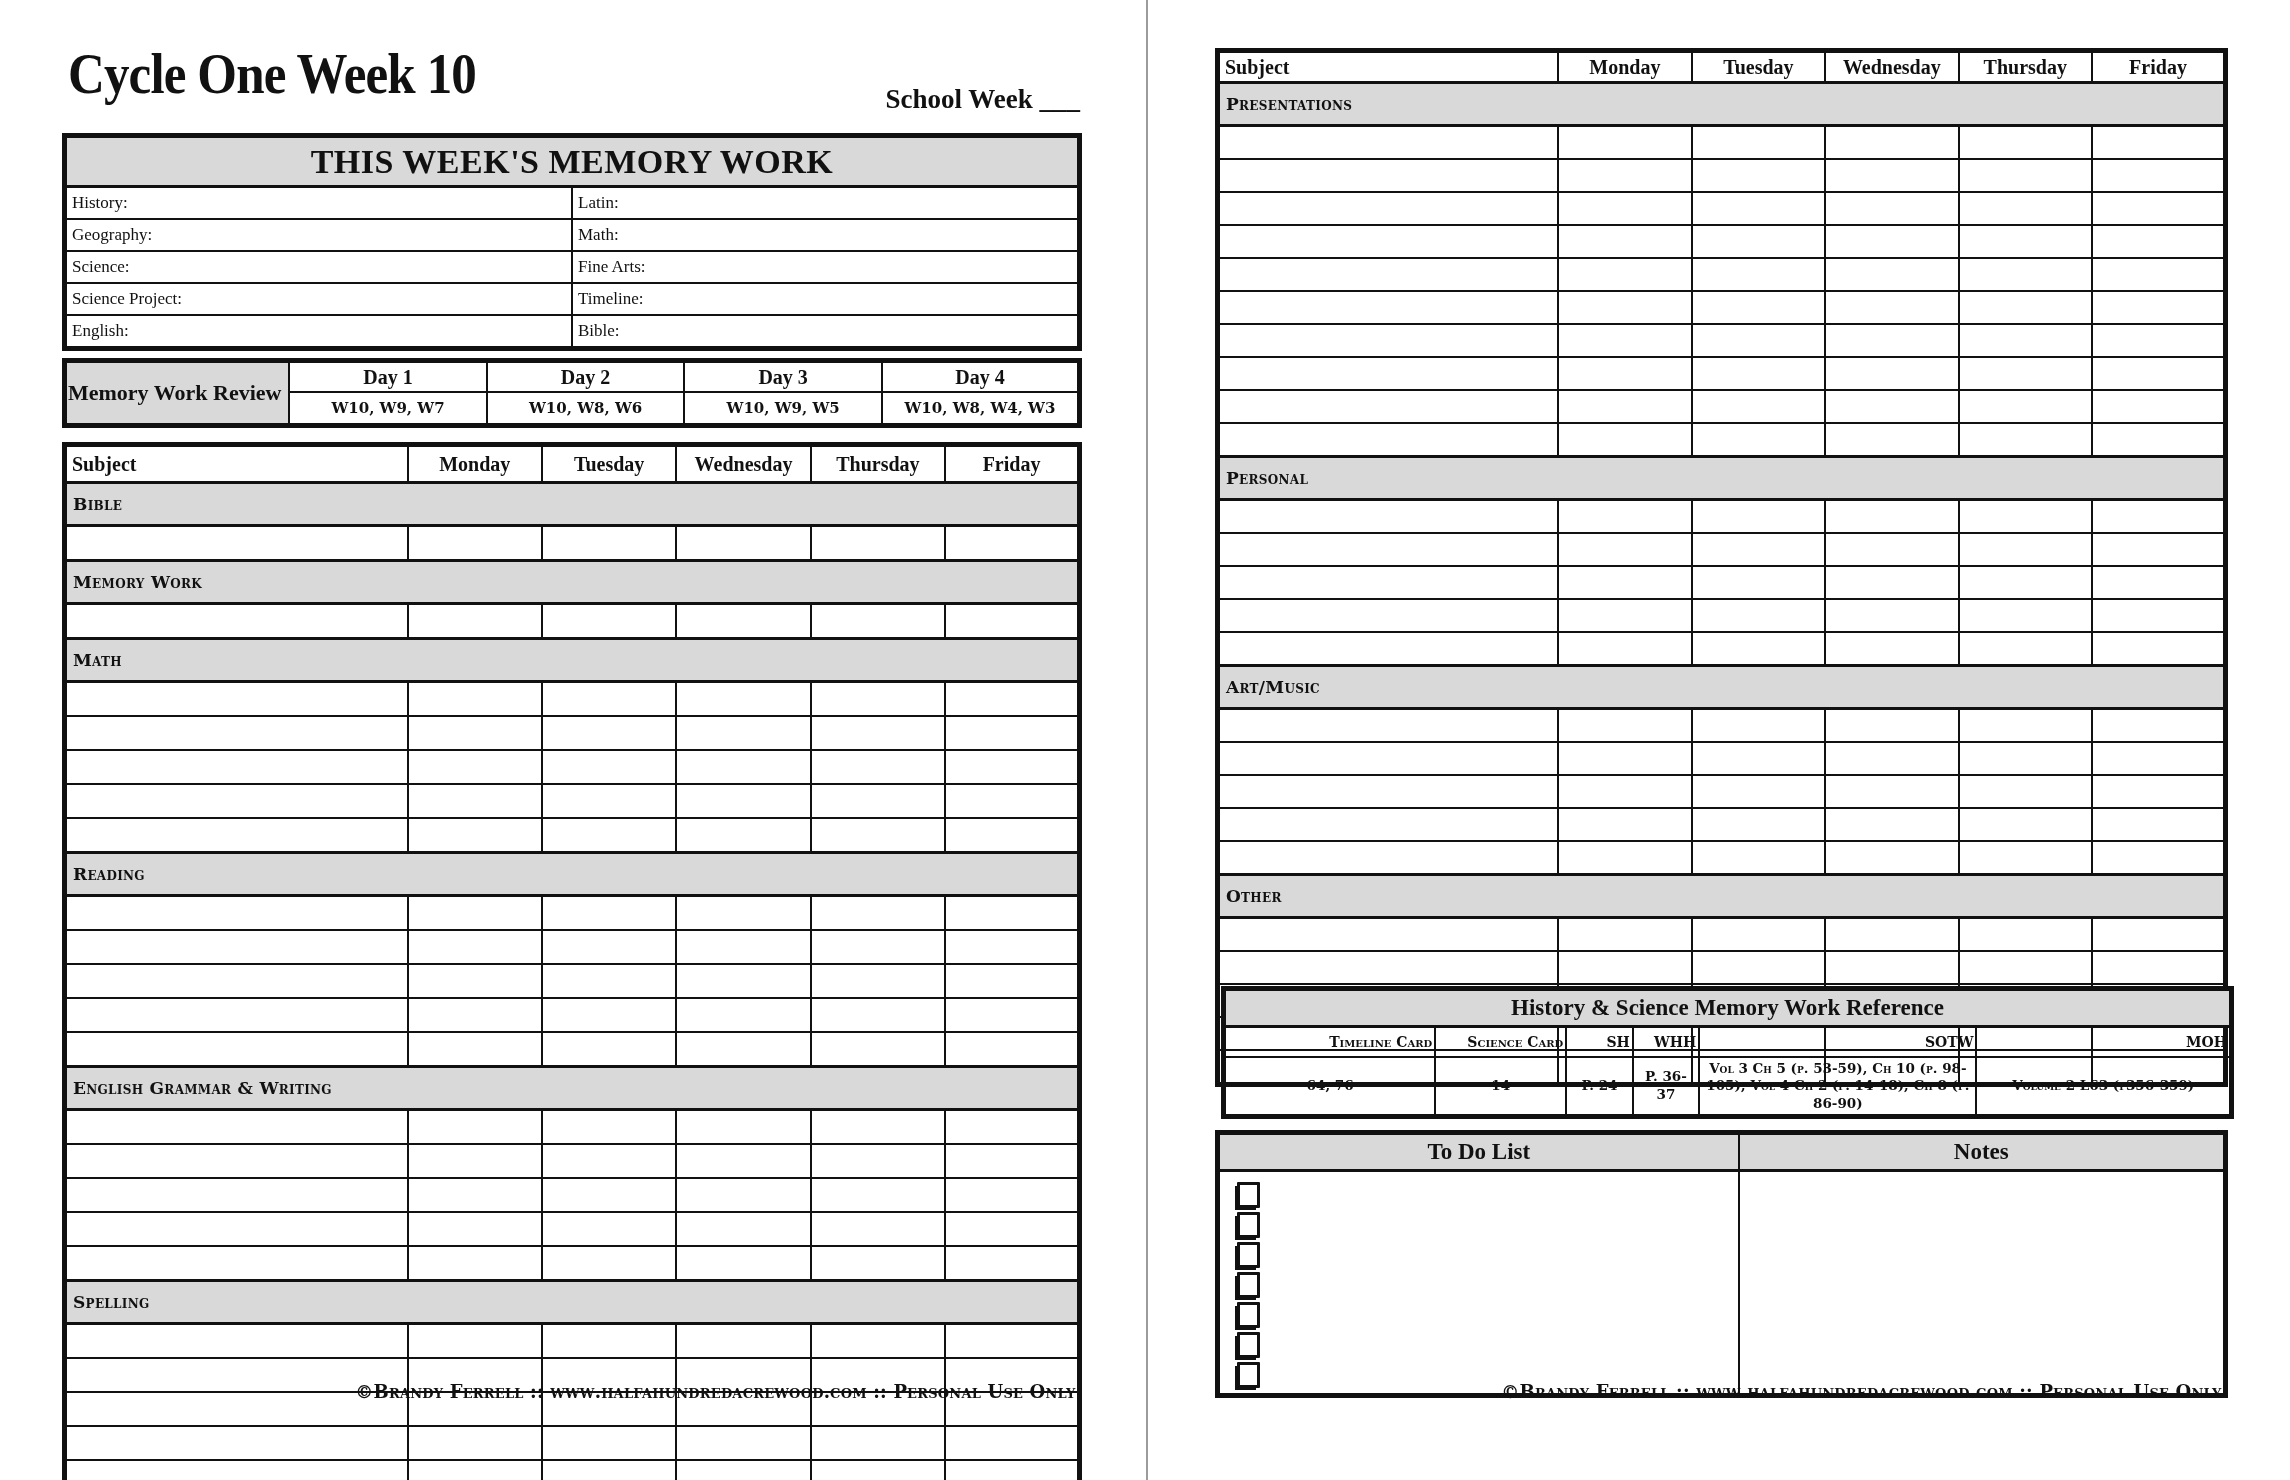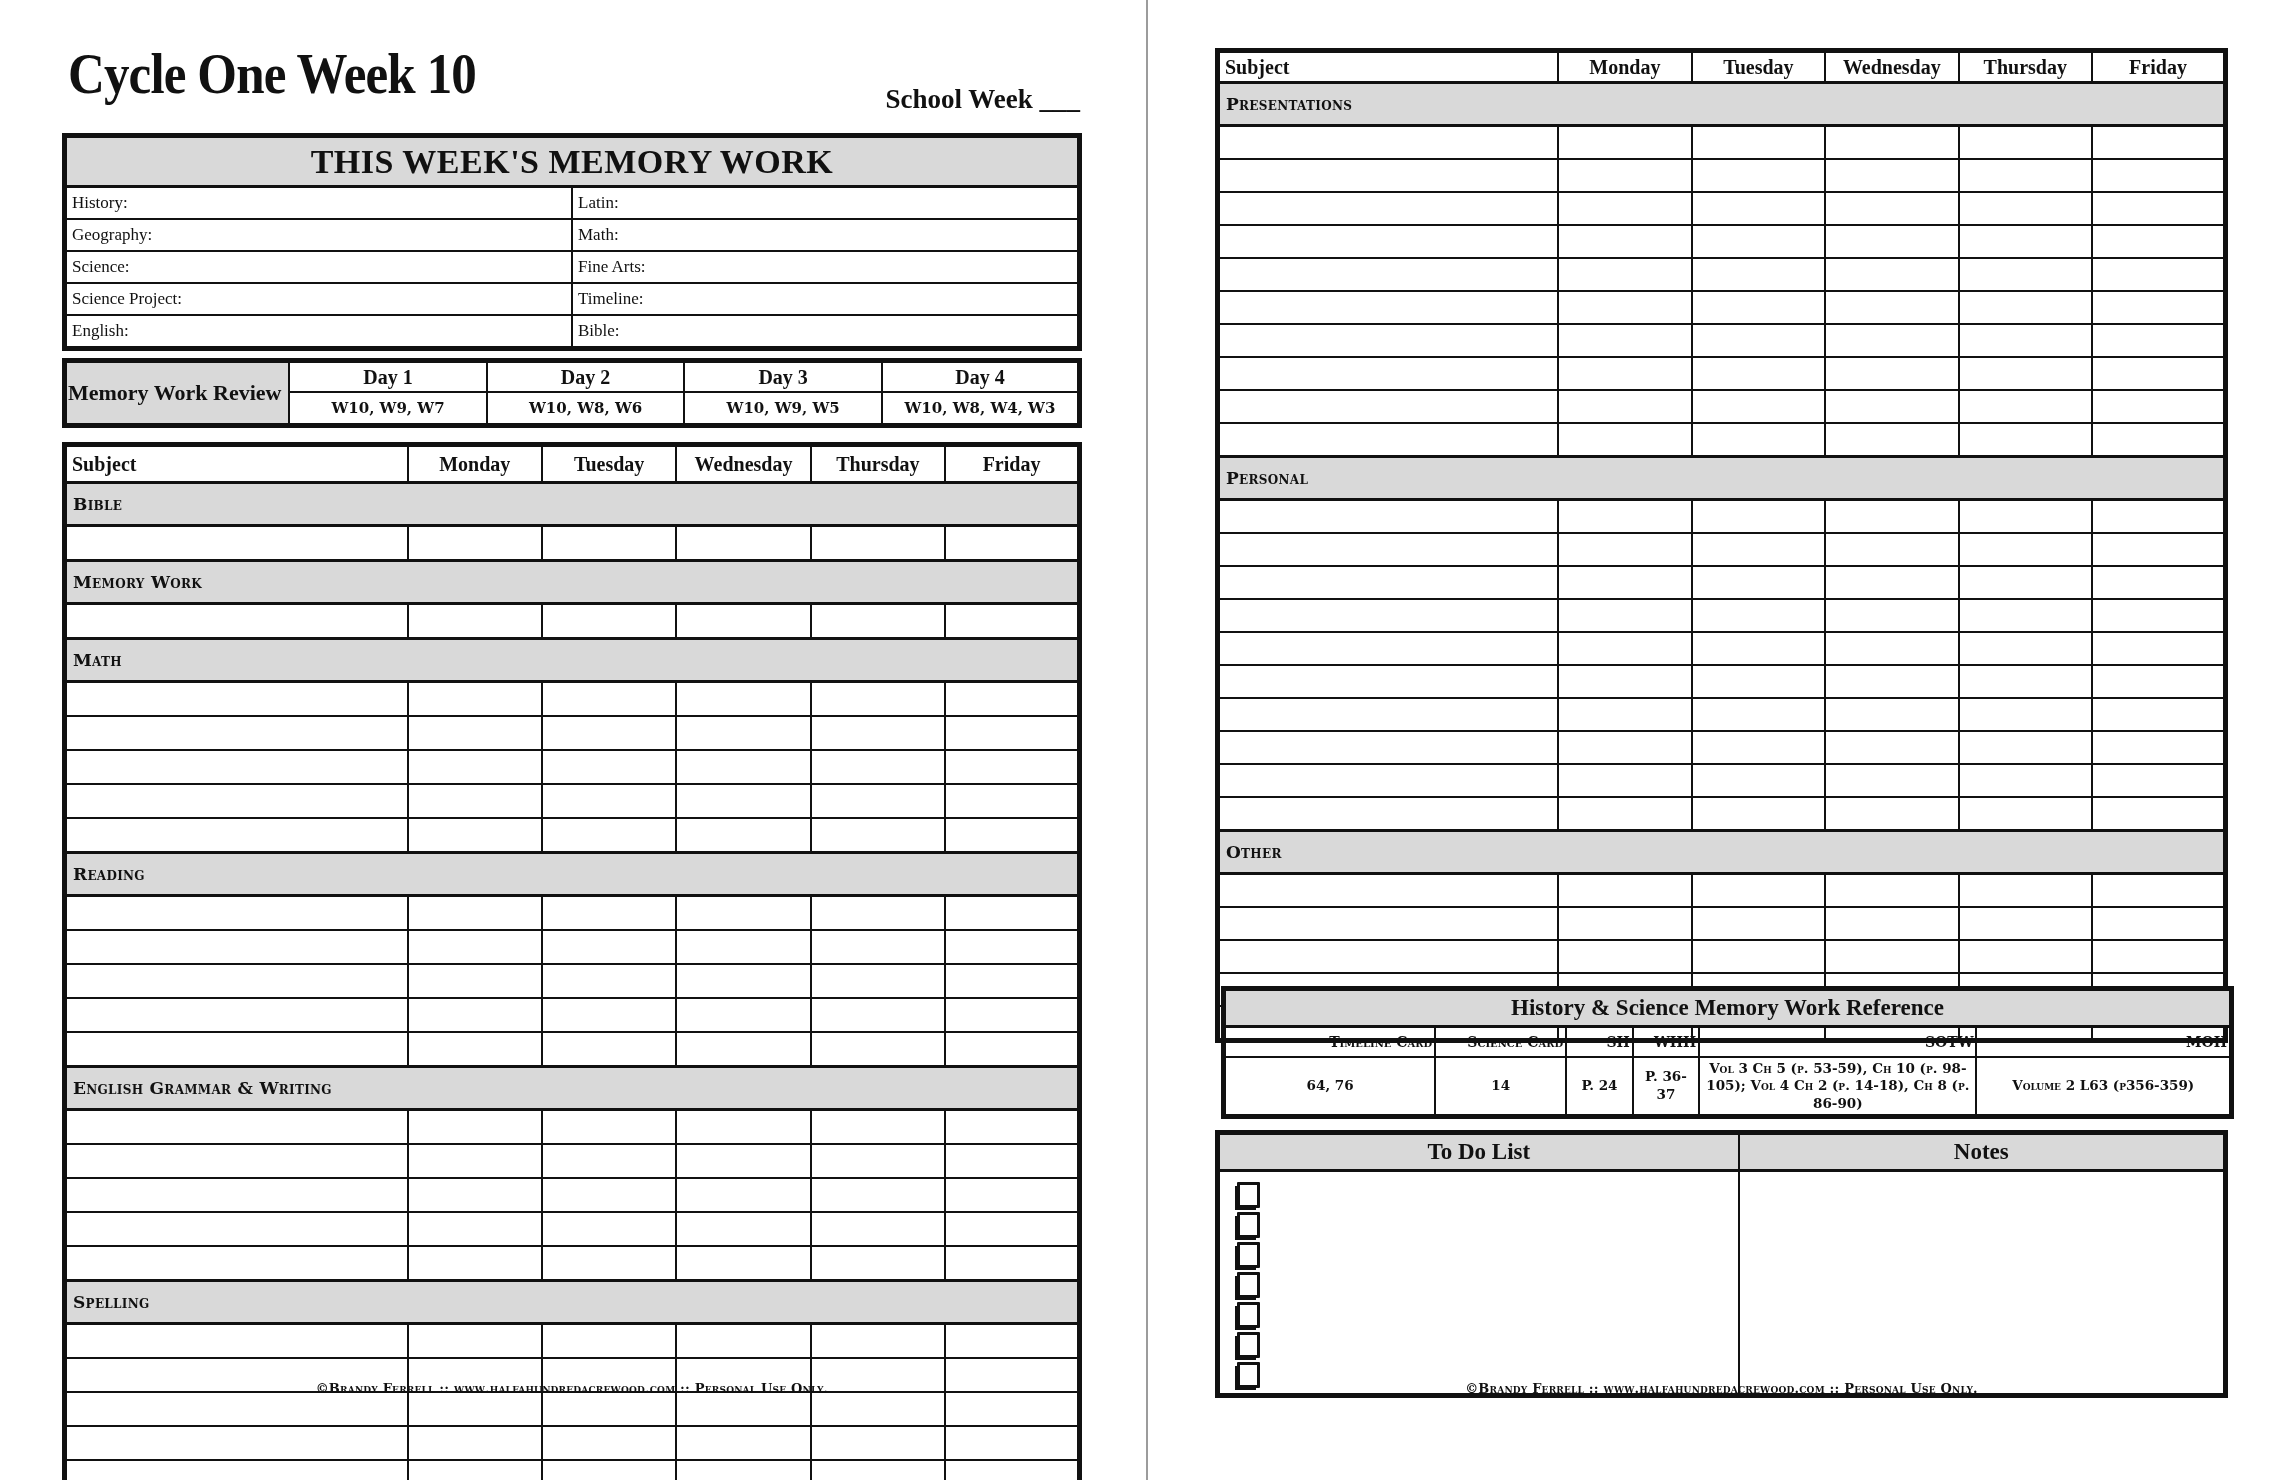--- a/index.html
+++ b/index.html
@@ -53,23 +53,23 @@
   }
   .sched thead th.subject{text-align:left;padding-left:5px;}
   .sched td{height:30px;background:#fff;}
   .sched td.band{height:22px;background:#d9d9d9;}
   .left-sched{top:442px;}
   .right-sched{top:48px;}
   .right-sched thead th{height:28px;}
   .right-sched td{height:29px;}
 
   .page-footer{
-    position:absolute;left:0;width:100%;top:1381px;text-align:center;
+    position:absolute;left:0;width:100%;top:1381px;text-align:right;
     font-family:"DejaVu Serif",serif;font-weight:bold;font-variant:small-caps;
-    font-size:13px;letter-spacing:.2px;
+    font-size:18px;letter-spacing:.2px;
   }
 
   
   .page.right{left:1215px;width:1013px;}
 
   .ref-table{position:absolute;left:6px;top:986px;}
   .ref-title{
     background:#d9d9d9;text-align:center;font-size:23px;font-weight:bold;height:32px;
     border-bottom:3px solid #111 !important;
   }
@@ -516,20 +516,23 @@
             <td></td>
             <td></td>
           </tr>
           <tr>
             <td></td>
             <td></td>
             <td></td>
             <td></td>
             <td></td>
             <td></td>
+          </tr>
+          <tr>
+            <td colspan="6" class="band">Art/Music</td>
           </tr>
           <tr>
             <td></td>
             <td></td>
             <td></td>
             <td></td>
             <td></td>
             <td></td>
           </tr>
           <tr>

